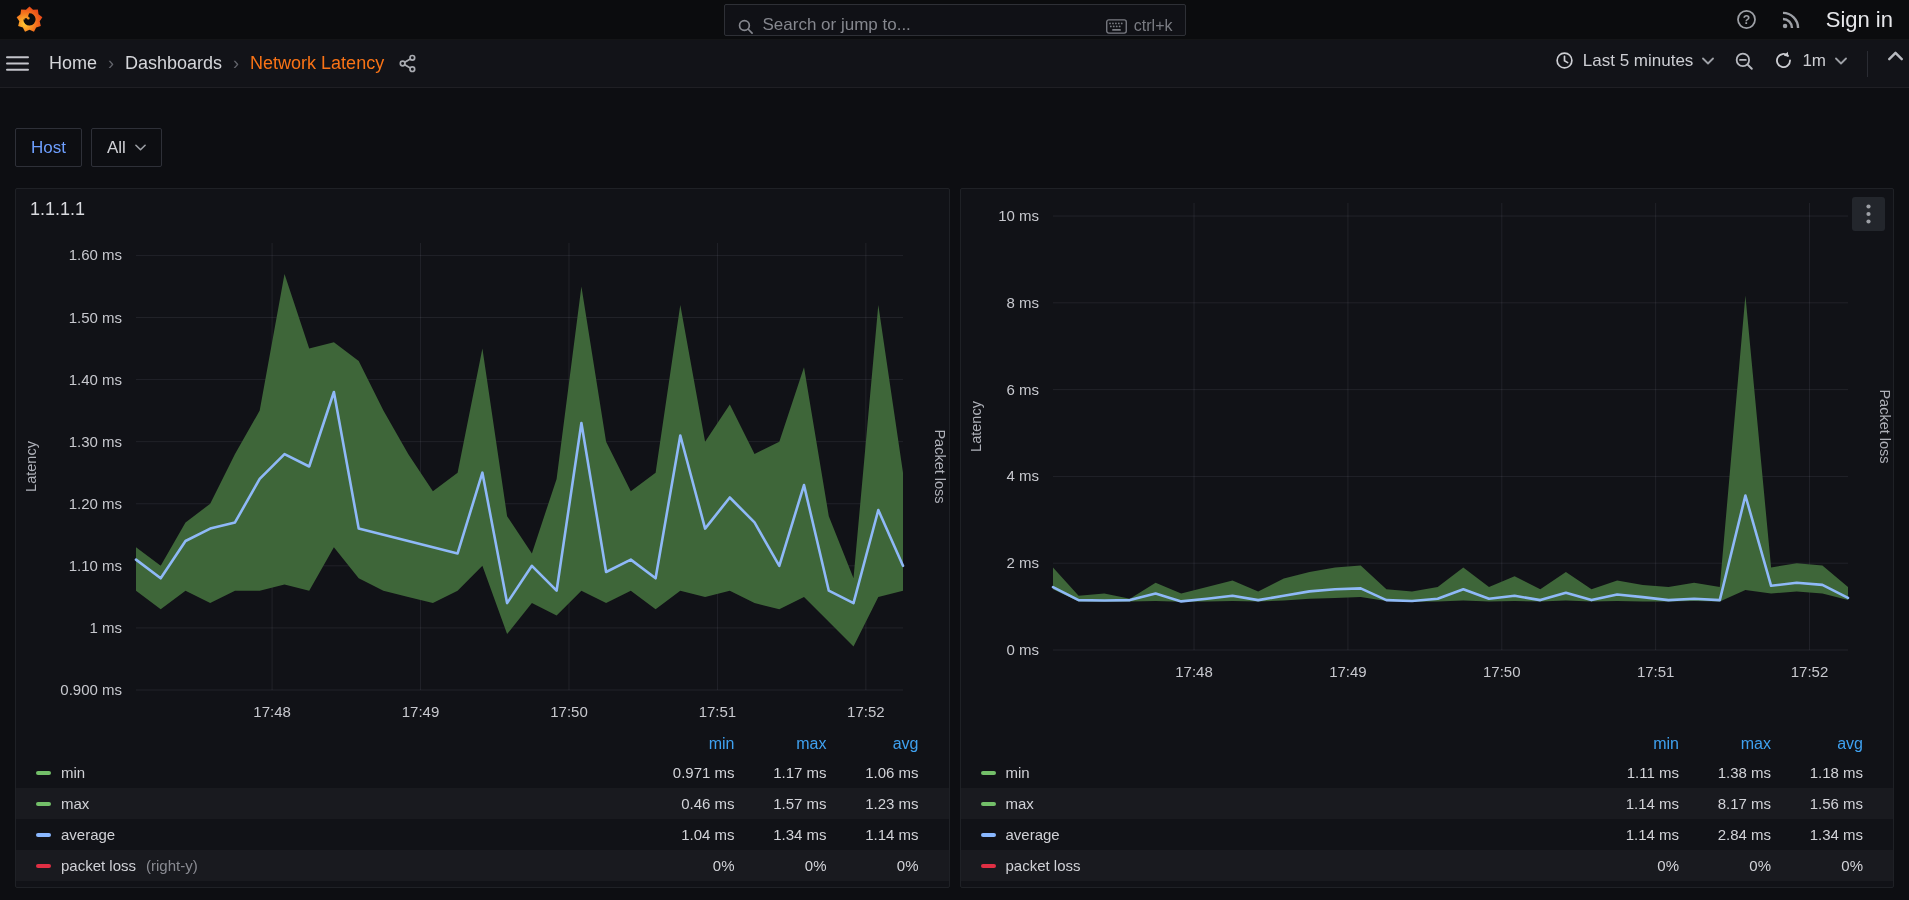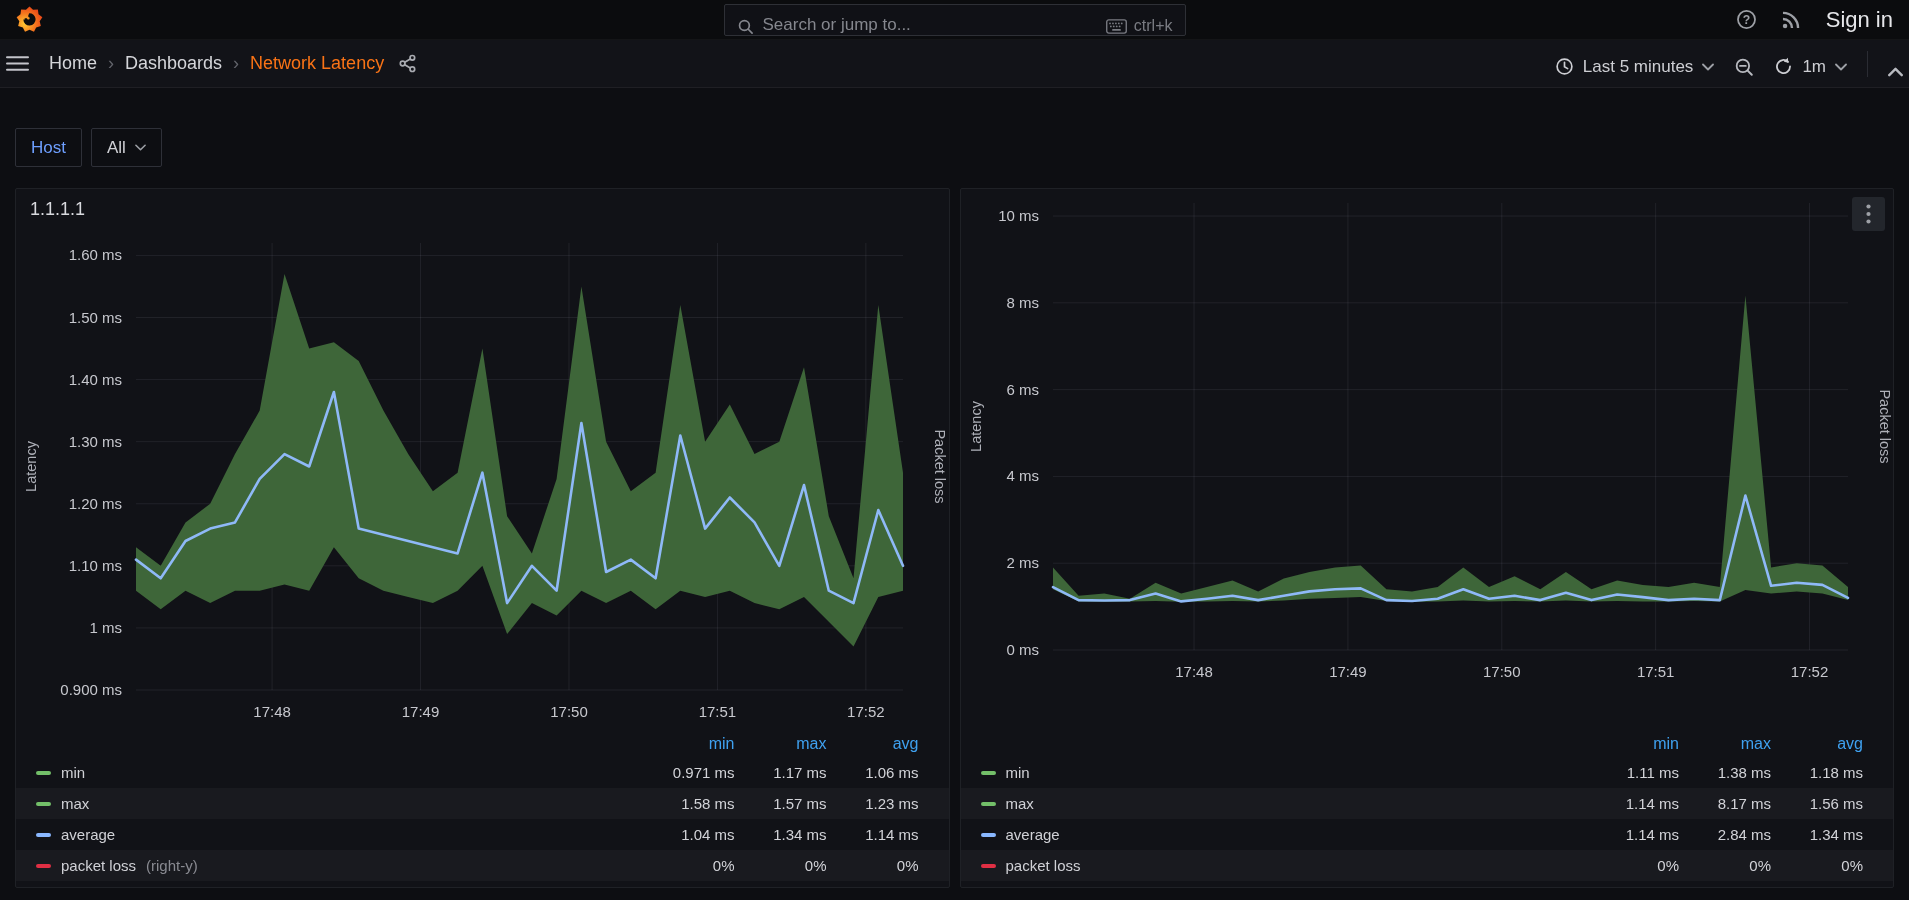--- a/index.html
+++ b/index.html
@@ -32,21 +32,21 @@
   .toolbar {
     height:48px; background:#121318; display:flex; align-items:center;
     padding:0 6px; border-bottom:1px solid rgba(255,255,255,0.055);
   }
   .hamburger { color:#c3c4ca; display:flex; cursor:pointer; margin-right:20px; }
   .breadcrumb { display:flex; align-items:center; gap:11px; font-size:18px; }
   .crumb { color:#d5d6da; cursor:pointer; }
   .crumb.current { color:#f97316; cursor:default; }
   .crumb-sep { color:#62646b; font-size:18px; }
   .share-btn { color:#a9abb1; display:flex; margin-left:14px; cursor:pointer; }
-  .toolbar-right { margin-left:auto; display:flex; align-items:flex-end; gap:20px; }
+  .toolbar-right { margin-left:auto; display:flex; align-items:flex-start; gap:20px; }
   .tb-btn { display:flex; align-items:center; gap:9px; color:#cdced3; font-size:17px; cursor:pointer; }
   .tb-icon { color:#b8bac0; display:flex; cursor:pointer; }
   .tb-divider { width:1px; height:26px; background:#2a2c33; }
   .chev { display:flex; color:#9da0a6; }
   
   .filters { margin:40px 0 0 15px; display:flex; gap:9px; }
   .filter-box {
     height:39px; border:1px solid #2e3038; border-radius:2px;
     display:flex; align-items:center; padding:0 15px; gap:9px;
     font-size:17px; background:transparent; cursor:pointer;
@@ -287,21 +287,21 @@
             </div>
             <span class="lr-val">0.971 ms</span>
             <span class="lr-val">1.17 ms</span>
             <span class="lr-val">1.06 ms</span>
           </div>
           <div class="legend-row alt">
             <div class="lr-label">
               <span class="swatch" style="background: rgb(115, 191, 105);"></span>
               <span class="lr-name">max</span>
             </div>
-            <span class="lr-val">1.58 ms</span>
+            <span class="lr-val">0.46 ms</span>
             <span class="lr-val">1.57 ms</span>
             <span class="lr-val">1.23 ms</span>
           </div>
           <div class="legend-row">
             <div class="lr-label">
               <span class="swatch" style="background: rgb(138, 184, 255);"></span>
               <span class="lr-name">average</span>
             </div>
             <span class="lr-val">1.04 ms</span>
             <span class="lr-val">1.34 ms</span>

